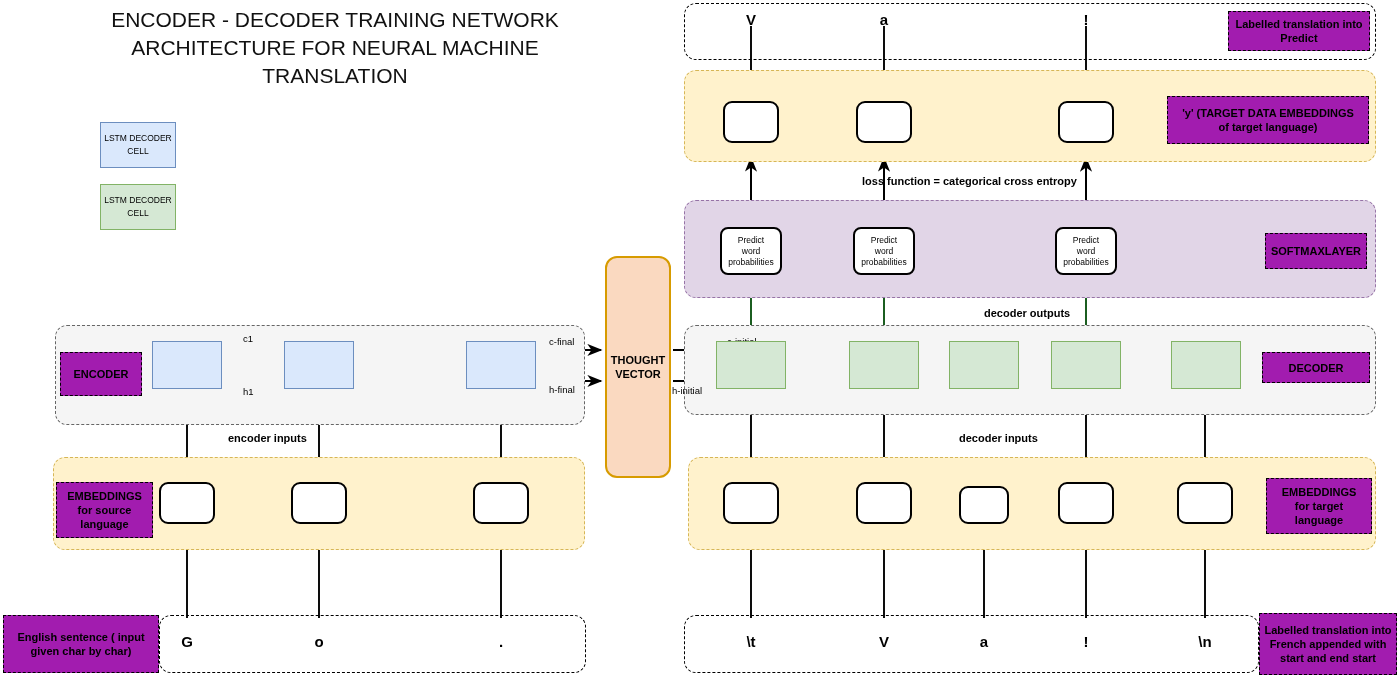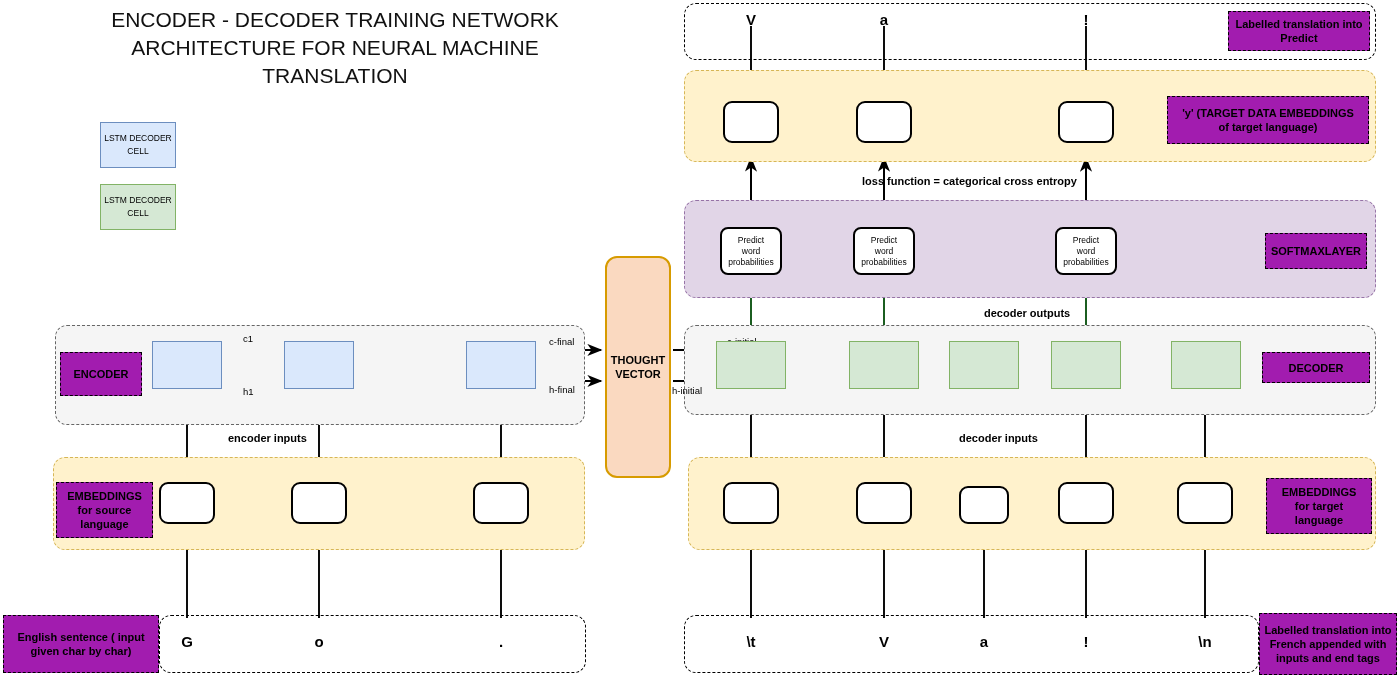--- a/index.html
+++ b/index.html
@@ -200,21 +200,21 @@
 <div class="abs emb-box" style="left:723px;top:482px;"></div>
 <div class="abs emb-box" style="left:856px;top:482px;"></div>
 <div class="abs emb-box sm" style="left:959px;top:486px;"></div>
 <div class="abs emb-box" style="left:1058px;top:482px;"></div>
 <div class="abs emb-box" style="left:1177px;top:482px;"></div>
 
 <div class="abs region dash-black" style="left:684px;top:615px;width:575px;height:58px;"></div>
 <div class="abs chip" style="left:1259px;top:613px;width:138px;height:62px;flex-direction:column;">
   <span>Labelled translation into</span>
   <span>French appended with</span>
-  <span>inputs and end tags</span>
+  <span>start and end start</span>
 </div>
 <div class="abs ch" style="left:721px;top:633px;">\t</div>
 <div class="abs ch" style="left:854px;top:633px;">V</div>
 <div class="abs ch" style="left:954px;top:633px;">a</div>
 <div class="abs ch" style="left:1056px;top:633px;">!</div>
 <div class="abs ch" style="left:1175px;top:633px;">\n</div>
 
 <div class="abs region dash-purple" style="left:684px;top:200px;width:692px;height:98px;"></div>
 <div class="abs chip" style="left:1265px;top:233px;width:102px;height:36px;flex-direction:row;">
   <span>SOFTMAX</span>

